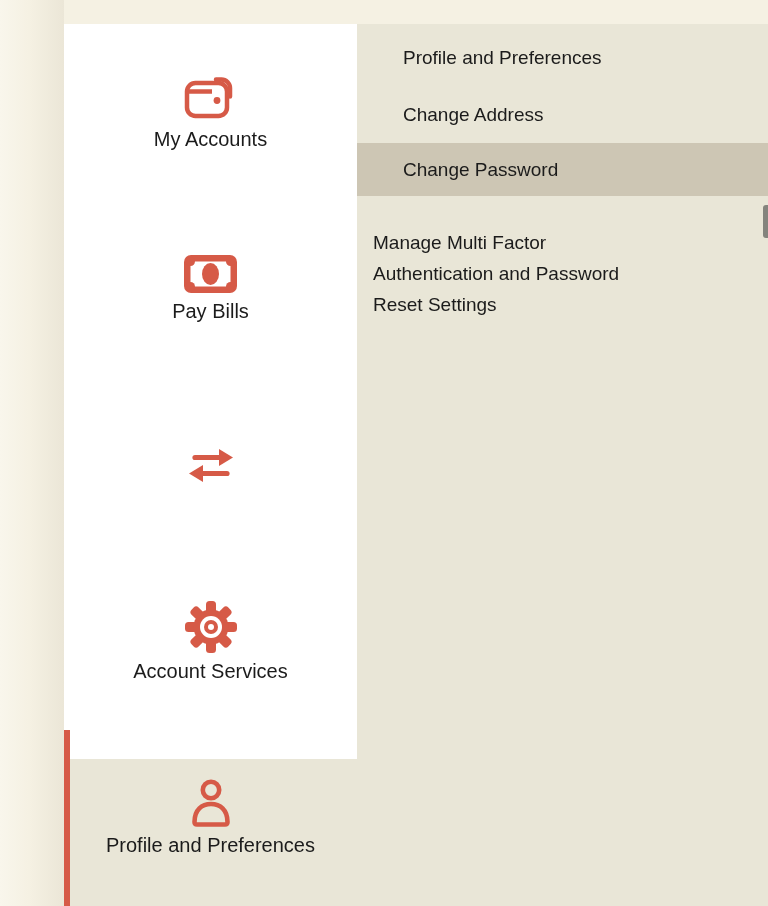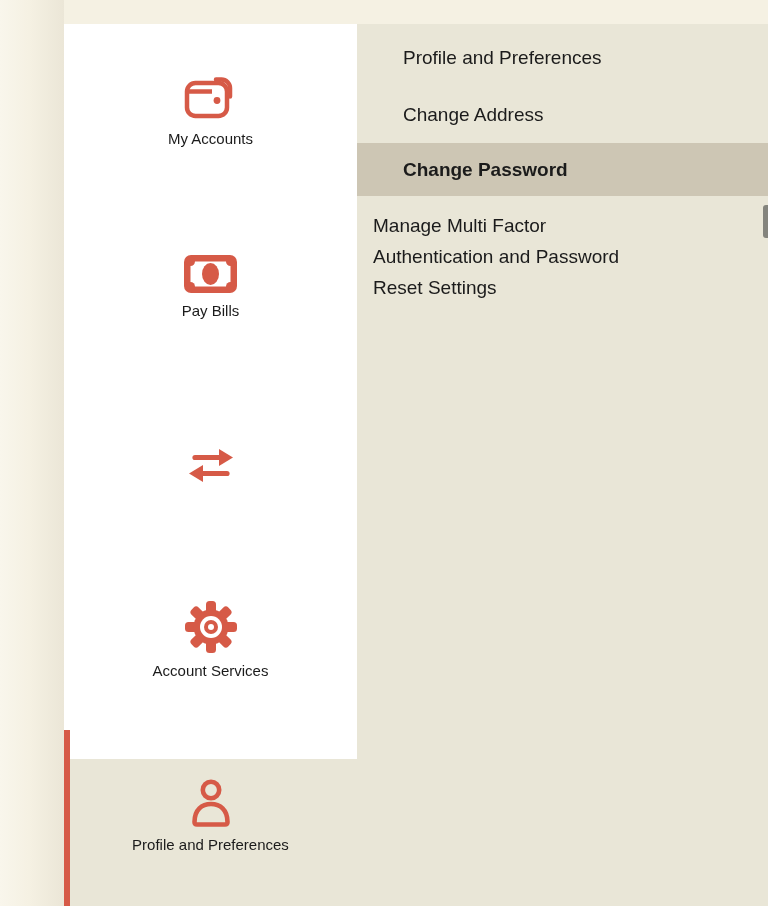--- a/index.html
+++ b/index.html
@@ -37,38 +37,38 @@
   }
   .nav-item{
     position:relative;flex:1;z-index:1;
     display:flex;flex-direction:column;align-items:center;justify-content:center;
     gap:7px;cursor:pointer;
   }
   .nav-item.selected::before{
     content:"";position:absolute;left:0;top:0;bottom:0;width:6px;background:var(--red);
   }
   .nav-label{
-    font-size:15px;line-height:22px;color:var(--ink);text-align:center;
+    font-size:20px;line-height:22px;color:var(--ink);text-align:center;
   }
   .icon-box{display:flex;align-items:center;justify-content:center;}
   .icon-box svg{display:block;}
   
   .flyout{
     position:absolute;left:357px;top:24px;right:0;bottom:0;
     padding-top:5px;
   }
   .menu-item{
     min-height:57px;display:flex;align-items:center;
     padding-left:46px;font-size:19px;color:var(--ink);cursor:pointer;
   }
   .menu-item.selected{
-    background:var(--tan);min-height:53px;font-weight:bold;
+    background:var(--tan);min-height:53px;font-weight:normal;
   }
   .menu-item.multiline{
-    align-items:flex-start;padding-top:14px;min-height:124px;padding-left:16px;
+    align-items:flex-end;padding-top:14px;min-height:124px;padding-left:16px;
   }
   .menu-item .menu-text{line-height:31px;}
   .menu-item.multiline .menu-text{width:270px;}
   
   .scroll-thumb{
     position:absolute;right:0;top:205px;width:5px;height:33px;
     background:#84847d;border-radius:3px 0 0 3px;
   }
 </style>
 </head>

